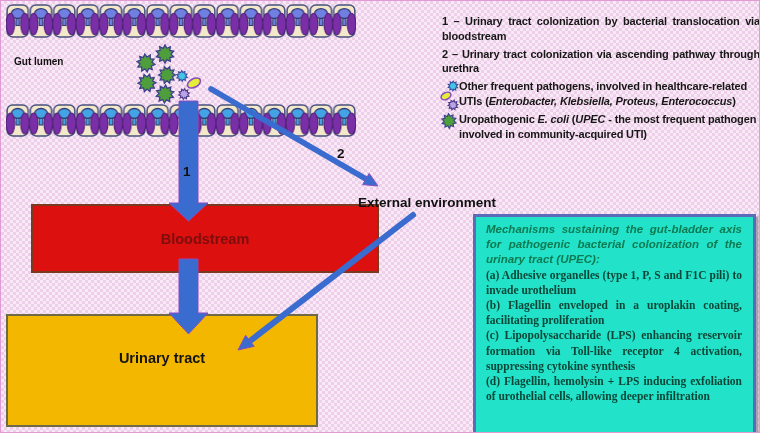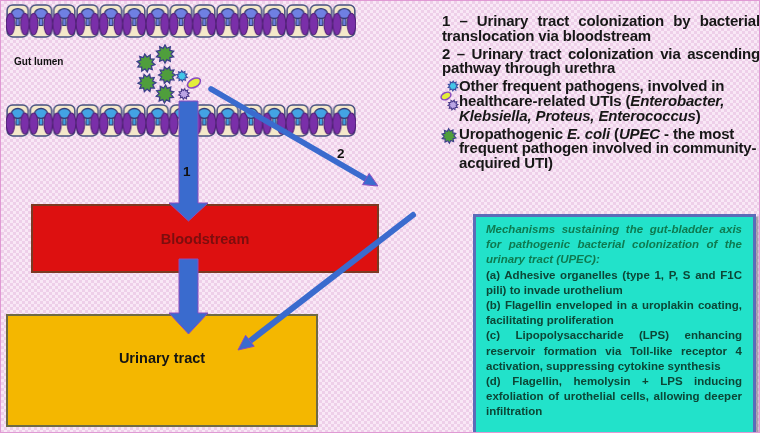--- a/index.html
+++ b/index.html
@@ -23,33 +23,33 @@
   
   svg.art{position:absolute;left:0;top:0;z-index:2;pointer-events:none;}
   
   .txt{position:absolute;z-index:3;color:#111;font-weight:bold;white-space:nowrap;}
   .gut-lumen{left:13px;top:55px;font-size:10px;}
   .route1{left:182px;top:163px;font-size:13.5px;}
   .route2{left:336px;top:145px;font-size:13.5px;}
   .extenv{left:357px;top:194px;font-size:13.5px;}
   
   .legend{position:absolute;left:441px;top:13px;width:318px;z-index:3;
-    font-size:15px;font-weight:700;line-height:14.8px;letter-spacing:-0.15px;color:#171717;}
+    font-size:11px;font-weight:700;line-height:14.8px;letter-spacing:-0.15px;color:#171717;}
   .legend p{margin:0 0 3px 0;}
   .legend .just{text-align:justify;}
   .legend .has-icon{position:relative;padding-left:17px;text-align:left;}
   .legend .licon{position:absolute;left:-2px;top:0px;}
   .legend i{font-style:italic;}
   
   .mech{position:absolute;left:472px;top:213px;width:283px;height:260px;z-index:1;
     box-sizing:border-box;background:#22e2ca;border:3px solid #5b6bb8;
     padding:5px 11px 4px 10px;box-shadow:2.5px 2.5px 0 rgba(100,100,110,0.5);}
   .mech p{margin:0;font-size:11.5px;line-height:15.2px;text-align:justify;}
   .mech .mtitle{color:#0e7a50;font-weight:bold;font-style:italic;}
-  .mech .mitem{color:#0c4636;font-weight:bold;}
+  .mech .mitem{color:#0c4636;font-weight:bold;font-family:Liberation Serif, serif;}
 </style>
 </head>
 <body>
 
 <div class="fig">
 
   <div class="box bloodstream">
     <span class="lbl">Bloodstream</span>
   </div>
   <div class="box urinary">
@@ -110,20 +110,21 @@
 
     <g>
       <line x1="412" y1="214" x2="249" y2="340" stroke="#3a6bce" stroke-width="6" stroke-linecap="round"></line>
       <polygon points="237,349 244.6,334.3 253.2,345.3" fill="#3a6bce" stroke="#8a4cc0" stroke-width="1"></polygon>
     </g>
   </svg>
 
   <div class="txt gut-lumen">Gut lumen</div>
   <div class="txt route1">1</div>
   <div class="txt route2">2</div>
+  <div class="txt extenv">External environment</div>
 
   <div class="legend">
     <p class="just">1 – Urinary tract colonization by bacterial translocation via bloodstream</p>
     <p class="just">2 – Urinary tract colonization via ascending pathway through urethra</p>
     <p class="has-icon">
       <svg class="licon" width="20" height="32" viewBox="0 0 20 32">
         <use href="#spike" transform="translate(13,7) scale(0.55) rotate(20)" fill="#42c6e8" stroke="#3a4a9e" stroke-width="2"></use>
         <ellipse cx="6" cy="17" rx="5.2" ry="3.4" transform="rotate(-28 6 17)" fill="#e3ee3a" stroke="#8a4cc0" stroke-width="1.5"></ellipse>
         <use href="#spike" transform="translate(13,26) scale(0.55) rotate(-5)" fill="#bba4e4" stroke="#4a3a8a" stroke-width="2"></use>
       </svg>

